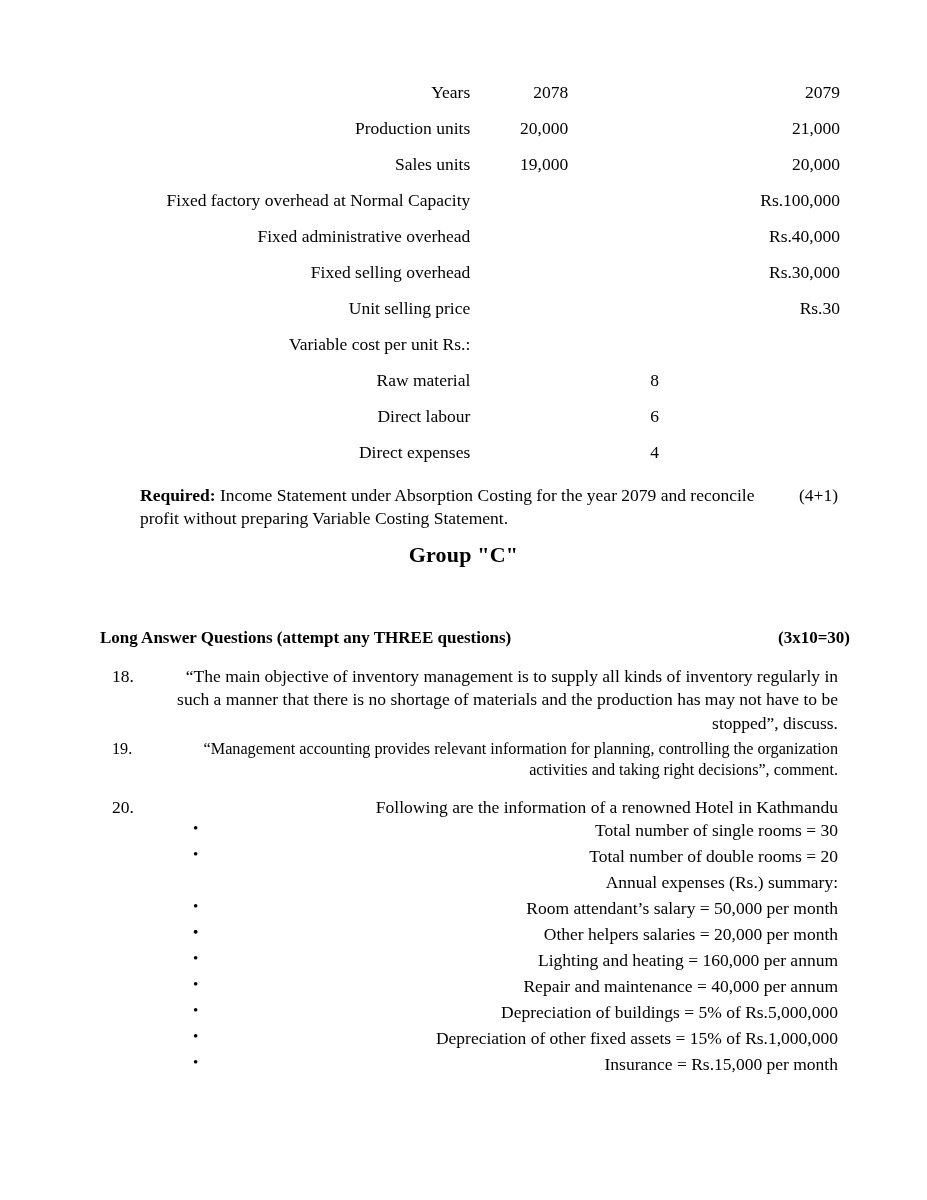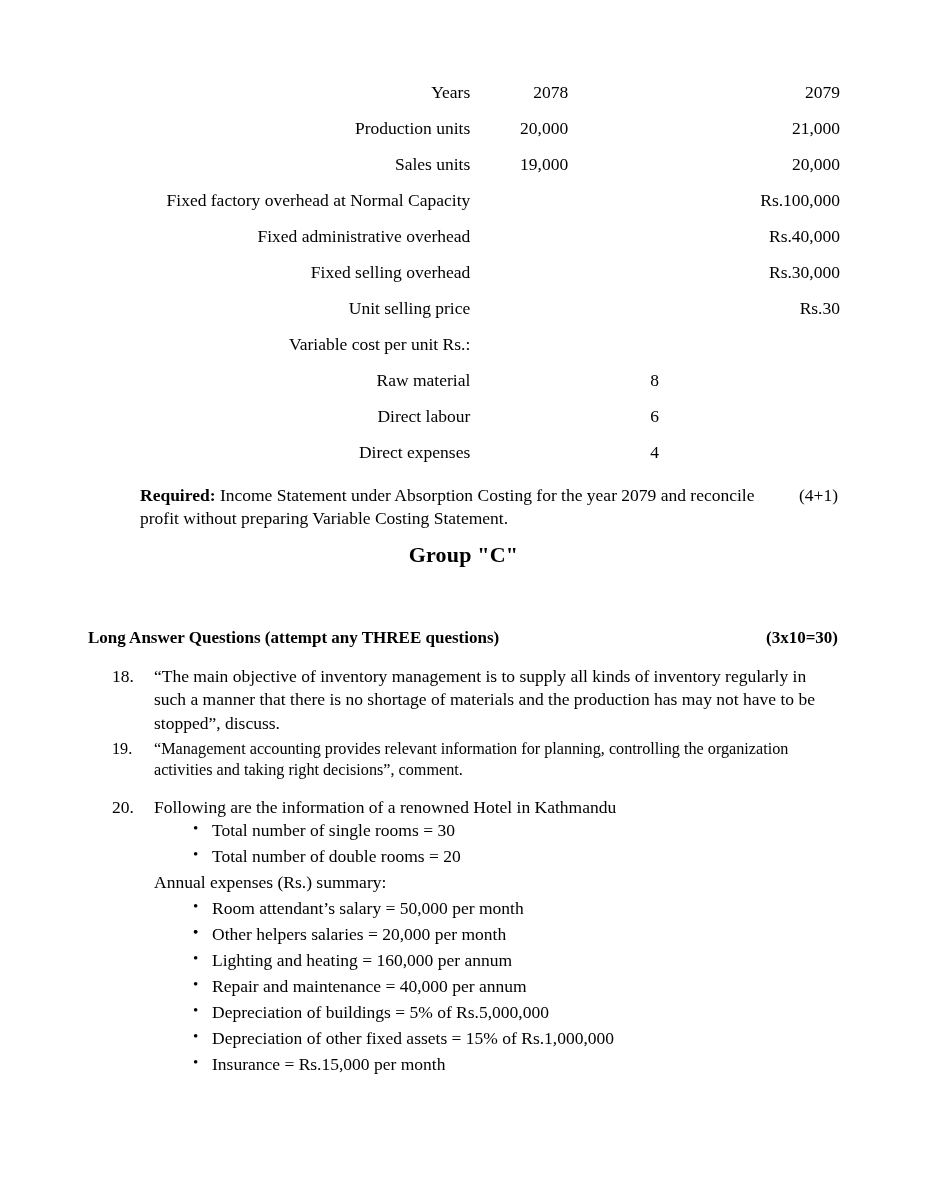--- a/index.html
+++ b/index.html
@@ -65,21 +65,21 @@
     top: 542px;
     text-align: center;
     font-size: 22px;
     font-weight: bold;
     letter-spacing: 0.2px;
   }
 
   
   .section-heading {
     position: absolute;
-    left: 88px;
+    left: 100px;
     top: 628px;
     width: 750px;
     font-size: 17px;
     font-weight: bold;
     display: flex;
     justify-content: space-between;
     align-items: flex-end;
   }
 
   
@@ -96,21 +96,21 @@
     line-height: 1.335;
     gap: 14px;
   }
   .q-num {
     width: 28px;
     flex: 0 0 28px;
     text-align: left;
   }
   .q-body {
     flex: 1 1 auto;
-    text-align: left;
+    text-align: right;
   }
   .q-small { font-size: 16.2px; line-height: 1.3; }
   .q-gap-19 { margin-top: 4px; }
   .q-gap-20 { margin-top: 15px; }
 
   
   .bullets {
     list-style: none;
     margin: 2px 0 0 0;
     padding: 0;

